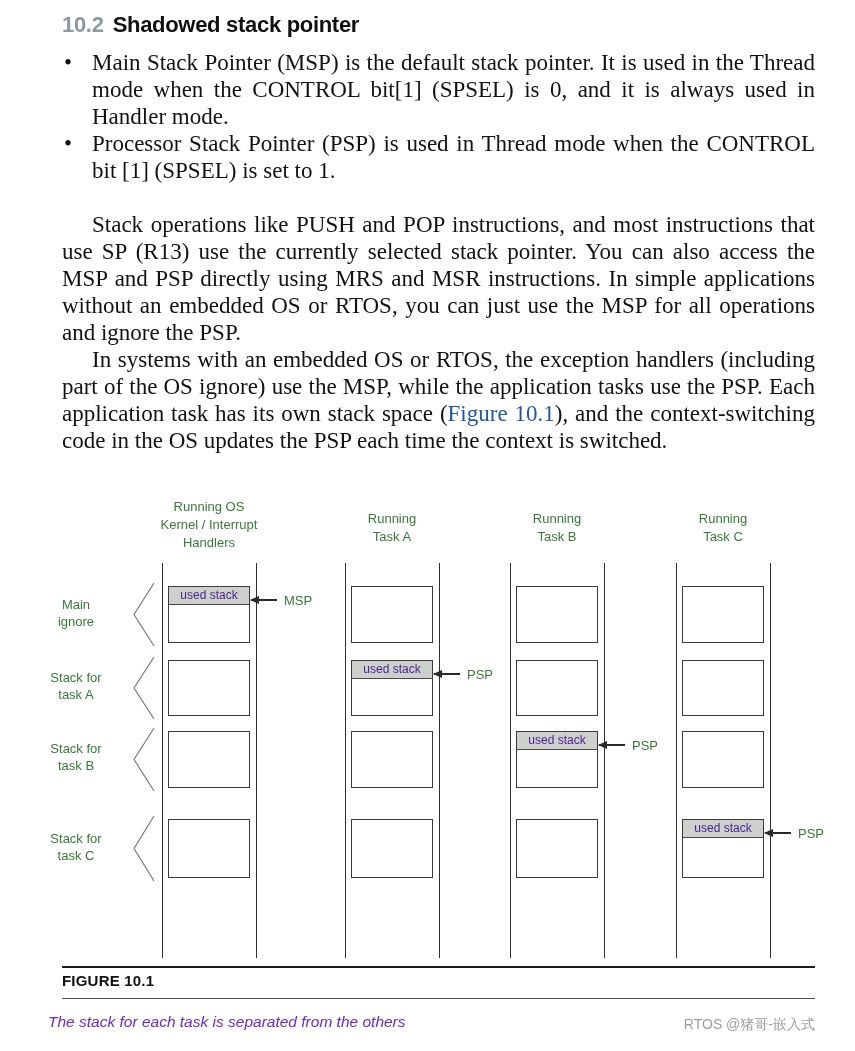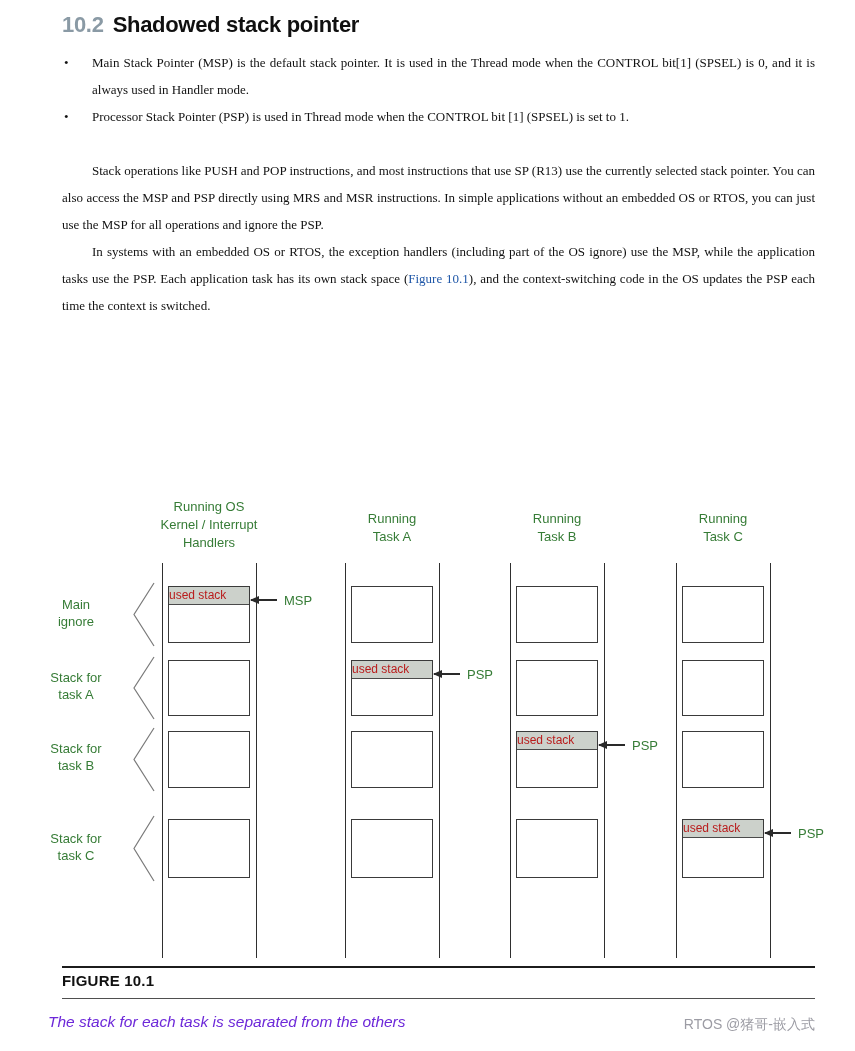--- a/index.html
+++ b/index.html
@@ -15,21 +15,21 @@
   h1.section-heading{
     margin:4px 0 0 0;
     font-family:"Liberation Sans", sans-serif;
     font-weight:bold;
     font-size:22px;
     letter-spacing:-0.3px;
     color:#101010;
   }
   .secnum{color:#8a9aa5;margin-right:9px;}
   p.body, li{
-    font-size:13px;
+    font-size:23px;
     line-height:27px;
     text-align:justify;
     color:#121212;
   }
   p.intro{margin:15px 0 0 0;font-size:17.5px;line-height:27px;}
   sup.reg{font-size:11px;vertical-align:super;line-height:0;}
   ul.bullets{margin:11px 0 0 0;padding:0;list-style:none;}
   ul.bullets li{position:relative;padding-left:30px;margin:0;}
   ul.bullets li::before{content:"\2022";position:absolute;left:2px;top:0;}
   p.body{margin:0;}
@@ -48,21 +48,21 @@
     white-space:pre-line;
   }
   .rail{position:absolute;top:65px;height:395px;width:1px;background:#2f2f2f;}
   .sbox{
     position:absolute;border:1px solid #3a3a3a;background:#ffffff;
     box-sizing:border-box;
   }
   .used-strip{
     height:17px;line-height:17px;
     background:#ccd1cb;border-bottom:1px solid #4a4a4a;
-    font-size:12px;color:#b91c1c;
+    text-align:center;font-size:12px;color:#4c1d95;
     overflow:hidden;
   }
   .row-label{
     position:absolute;left:28px;width:96px;text-align:center;
     font-size:13px;line-height:17px;color:#367c36;white-space:pre-line;
   }
   svg.brace{position:absolute;}
   svg.brace polyline{fill:none;stroke:#7a7a7a;stroke-width:1.2;}
   .arrow{position:absolute;width:26px;height:2px;background:#2a2a2a;}
   .arrow::before{

